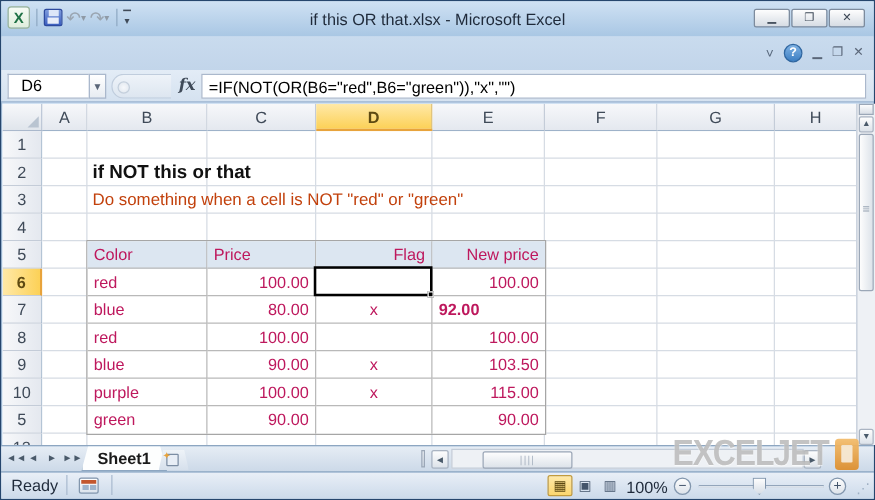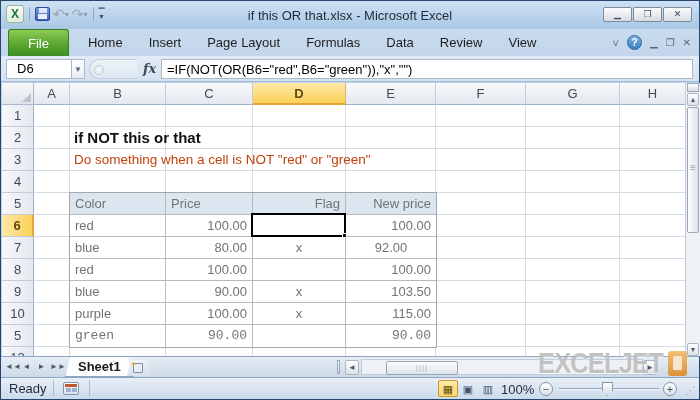--- a/index.html
+++ b/index.html
@@ -71,23 +71,23 @@
   .rowhead.sel { background:linear-gradient(90deg,#ffe9a8,#fcd157); border-right:2px solid #e8a33b; color:#5e4a12; font-weight:bold;}
   .cells { position:absolute; left:32px; top:22px; width:651px; height:251px; background:#fff; }
   .gl-v { position:absolute; top:0; bottom:0; width:1px; background:#d6dce4; }
   .gl-h { position:absolute; left:0; right:0; height:1px; background:#d6dce4; }
   .cell-title { position:absolute; font-weight:bold; font-size:15px; color:#111; white-space:nowrap; line-height:22px; }
   .cell-subtitle { position:absolute; font-size:13.5px; color:#c2410c; white-space:nowrap; line-height:22px; }
 
   .xtable { position:absolute; border:1px solid #a6a6a6; background:#fff; }
   .trow { display:flex; }
   .tcell { height:22px; line-height:21px; padding:0 5px; border-right:1px solid #b9b9b9; border-bottom:1px solid #b9b9b9;
-    flex:none; white-space:nowrap; overflow:hidden; color:#737373; }
+    flex:none; white-space:nowrap; overflow:hidden; color:#be185d; }
   .trow > .tcell:last-child { border-right:none; }
-  .trow:last-child > .tcell { border-bottom:none;font-family:Liberation Mono, monospace; }
+  .trow:last-child > .tcell { border-bottom:none; }
   .trow.head .tcell { background:#dce6f1; }
 
   .selbox { position:absolute; border:2px solid #000; background:transparent; }
   .selbox .handle { position:absolute; right:-3px; bottom:-3px; width:5px; height:5px; background:#000; border:1px solid #fff; }
 
   
   .vscroll { position:absolute; left:684px; top:82px; width:15px; height:273px; background:#eef1f5; border-left:1px solid #c3ccd8; }
   .vsplit { position:absolute; left:1px; right:1px; top:0; height:9px; background:linear-gradient(#fdfdfd,#d8dee6); border:1px solid #9ba7b7; }
   .varrow { position:absolute; left:1px; right:1px; height:13px; background:linear-gradient(#fdfdfd,#dde3ea); border:1px solid #aab4c2;
     color:#4a5a6a; font-size:7px; text-align:center; line-height:12px; border-radius:2px;}
@@ -171,30 +171,20 @@
     </div>
     <div class="titletext">if this OR that.xlsx  -  Microsoft Excel</div>
     <div class="win-controls">
       <div class="wbtn">▁</div>
       <div class="wbtn">❐</div>
       <div class="wbtn">✕</div>
     </div>
   </div>
 
   <div class="tabrow">
-    <div class="tabs" id="tabs">
-        <div class="tab file">File</div>
-        <div class="tab">Home</div>
-        <div class="tab">Insert</div>
-        <div class="tab">Page Layout</div>
-        <div class="tab">Formulas</div>
-        <div class="tab">Data</div>
-        <div class="tab">Review</div>
-        <div class="tab">View</div>
-      </div>
     <div class="tabrow-right">
       <span class="chev">˅</span>
       <span class="help">?</span>
       <span class="wsmall">▁</span>
       <span class="wsmall">❐</span>
       <span class="wsmall">✕</span>
     </div>
   </div>
 
   <div class="formulabar">
@@ -266,21 +256,21 @@
           <div class="trow">
             <div class="tcell" style="width: 96px; text-align: left;">red</div>
             <div class="tcell" style="width: 87px; text-align: right;">100.00</div>
             <div class="tcell" style="width: 93px; text-align: center;"></div>
             <div class="tcell" style="width: 90px; text-align: right;">100.00</div>
           </div>
           <div class="trow">
             <div class="tcell" style="width: 96px; text-align: left;">blue</div>
             <div class="tcell" style="width: 87px; text-align: right;">80.00</div>
             <div class="tcell" style="width: 93px; text-align: center;">x</div>
-            <div class="tcell" style="width: 90px; text-align: center;">92.00</div>
+            <div class="tcell" style="width: 90px; text-align: left; font-weight: bold;">92.00</div>
           </div>
           <div class="trow">
             <div class="tcell" style="width: 96px; text-align: left;">red</div>
             <div class="tcell" style="width: 87px; text-align: right;">100.00</div>
             <div class="tcell" style="width: 93px; text-align: center;"></div>
             <div class="tcell" style="width: 90px; text-align: right;">100.00</div>
           </div>
           <div class="trow">
             <div class="tcell" style="width: 96px; text-align: left;">blue</div>
             <div class="tcell" style="width: 87px; text-align: right;">90.00</div>

